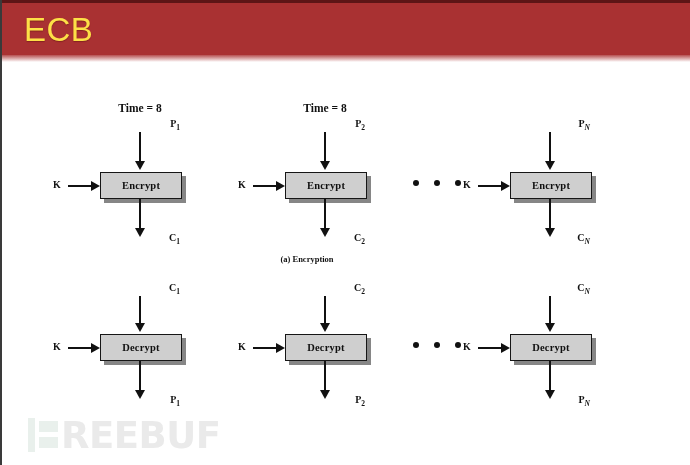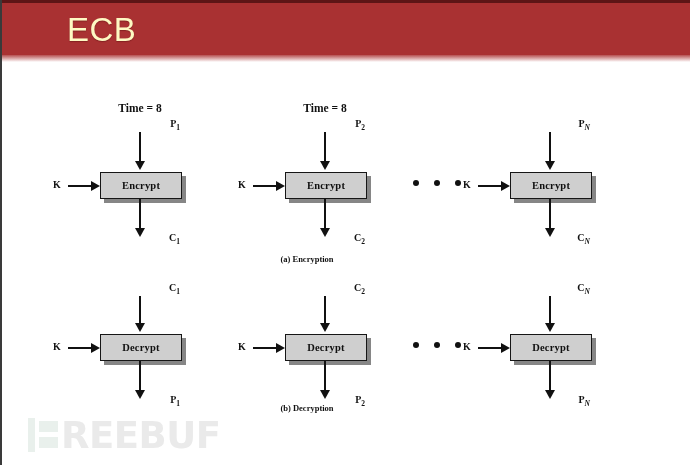--- a/index.html
+++ b/index.html
@@ -41,27 +41,26 @@
     left: 0; top: 55px;
     width: 690px; height: 7px;
     background: linear-gradient(to bottom, rgba(169,49,50,0.85), rgba(169,49,50,0.0));
   }
   #title {
     position: absolute;
     left: 22px;
     top: 4px;
     font-size: 33px;
     line-height: 46px;
-    color: #fef9c3;
+    color: #fde047;
     font-family: "Liberation Sans", sans-serif;
     font-weight: 400;
     letter-spacing: 0.5px;
     text-shadow: 0 1px 1px rgba(90,15,15,0.45);
     white-space: nowrap;
-    margin-left: 43px;
   }
 
   
   #figure {
     position: absolute;
     left: 0; top: 62px;
     width: 690px; height: 350px;
     font-family: "Liberation Serif", serif;
     color: #111111;
   }
@@ -302,21 +301,20 @@
     <div class="col col-3">
       <div class="lbl sig-lbl" style="left:38px; top:220px; width:80px;"><span>C</span><sub class="ital">N</sub></div>
       <div class="varrow" style="left:77px; top:234px; height:28px;"></div>
       <div class="pbox" style="left:38px; top:272px;">Decrypt</div>
       <div class="lbl k-lbl" style="left:-12px; top:279px; width:14px;">K</div>
       <div class="harrow" style="left:6px; top:285px; width:24px;"></div>
       <div class="varrow" style="left:77px; top:299px; height:30px;"></div>
       <div class="lbl sig-lbl" style="left:38px; top:332px; width:80px;"><span>P</span><sub class="ital">N</sub></div>
     </div>
 
-    <div class="caption" style="left:240px; top:341px; width:130px;">(b) Decryption</div>
 
   </div>
 
   <div id="watermark">
     <div id="wm-mark">
       <div class="bar-v"></div>
       <div class="bar-h1"></div>
       <div class="bar-h2"></div>
     </div>
     <div id="wm-text">REEBUF</div>

